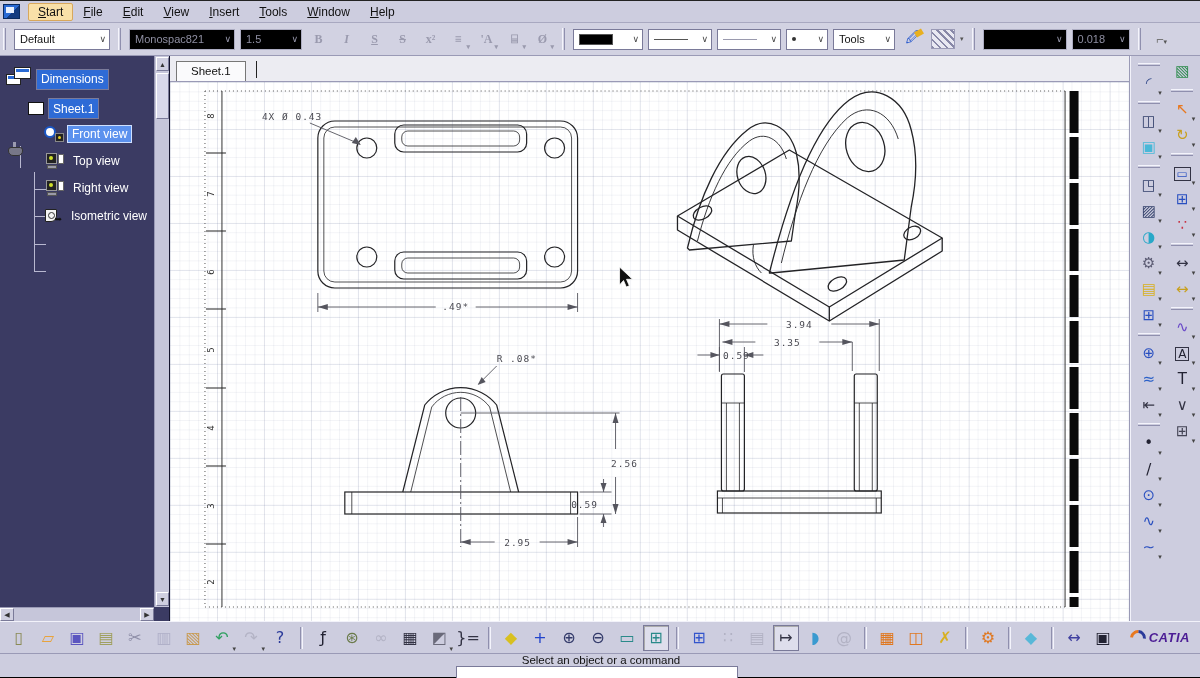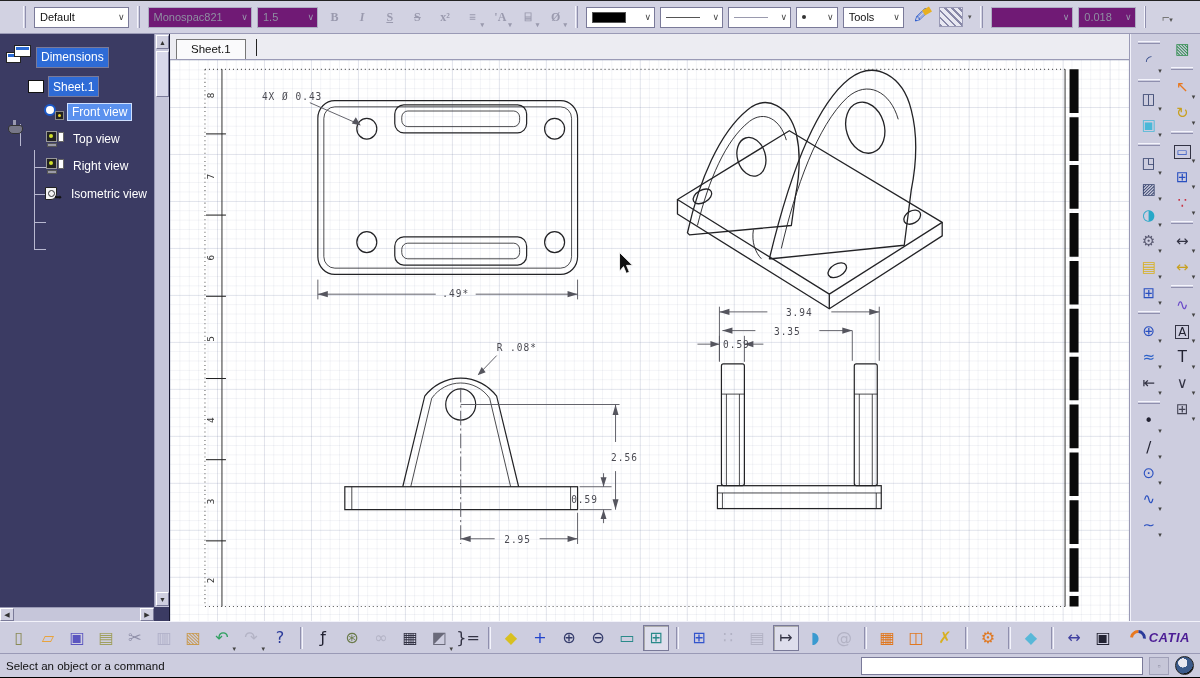--- a/index.html
+++ b/index.html
@@ -9,25 +9,25 @@
 
   
   .menubar { height:22px; background:#cdcddf; display:flex; align-items:center; gap:0; border-bottom:1px solid #a8a8c0; }
   .app-icon { width:17px; height:15px; margin:0 8px 0 3px; background:linear-gradient(135deg,#2a6ad4 0 55%,#123a80 55%); border:1px solid #0a2a60; position:relative; }
   .app-icon::after { content:""; position:absolute; left:2px; top:2px; width:8px; height:6px; background:#e8f0ff; }
   .mi { display:inline-block; padding:2px 10px; font-size:12px; color:#111; cursor:default; }
   .mi::first-letter { text-decoration:underline; }
   .mi.active { background:#f9e0a8; border:1px solid #d8a85c; border-radius:2px; padding:1px 9px; }
 
   
-  .toolbar-top { height:33px; background:#d2d2e2; display:flex; align-items:center; padding:0 20px; gap:5px; border-bottom:1px solid #9a9ab6; }
+  .toolbar-top { height:33px; background:#d2d2e2; display:flex; align-items:center; padding:0 0; gap:5px; border-bottom:1px solid #9a9ab6; }
   .handle { width:3px; height:22px; border-left:1px solid #f4f4fc; border-right:1px solid #8f8fae; margin:0 3px; }
   .sel { height:21px; background:#fff; border:1px solid #7a7a99; display:flex; align-items:center; font-size:11px; color:#111; padding:0 3px 0 5px; justify-content:space-between; }
   .sel .chev { color:#444; font-size:9px; margin-left:4px; }
-  .sel.dis { background:#701a75; color:#8f8fa2; border-color:#adadc2; }
+  .sel.dis { background:#000000; color:#8f8fa2; border-color:#adadc2; }
   .sel.dis .chev { color:#9a9aae; }
   .fmt-btn { width:23px; height:22px; border:1px solid transparent; background:transparent; color:#9a9aae; font-size:12px; font-weight:bold; font-family:"Liberation Serif",serif; position:relative; }
   .fmt-btn .mini-arrow { position:absolute; right:-1px; bottom:-2px; font-size:7px; color:#9a9aae; }
   .swatch { width:34px; height:11px; background:#000; border:1px solid #555; }
   .lineglyph { width:34px; height:0; border-top:1px solid #555; }
   .lineglyph.dis { border-top-color:#9a9aae; }
   .dotglyph { width:4px; height:4px; border-radius:50%; background:#333; }
   .brush-btn,.hatch-btn,.weld-btn { width:26px; height:24px; background:transparent; border:none; position:relative; font-size:14px; }
   .brush-btn { color:#2255cc; }
   .brush-btn::after { content:""; position:absolute; right:3px; top:3px; width:8px; height:6px; background:#e8b020; transform:rotate(-30deg); }
@@ -108,31 +108,42 @@
   
   .bottom-tb { height:32px; background:#cdcddf; border-top:1px solid #f2f2fa; display:flex; align-items:center; padding:0 6px; gap:3px; }
   .bottom-tb .tsep { width:3px; height:22px; border:none; border-left:1px solid #8f8fae; border-right:1px solid #f4f4fc; margin:0 4px; }
   .bottom-tb .icon-btn { width:26px; height:26px; }
   .bottom-tb .icon-btn .glyph { font-size:16px; }
   .brand { margin-left:auto; display:flex; align-items:center; gap:3px; padding-right:4px; }
   .swoosh { width:16px; height:16px; border:3px solid transparent; border-top:3px solid #e87820; border-right:3px solid #2a3a9a; border-radius:50%; transform:rotate(-40deg); }
   .brand-name { font-size:13px; font-style:italic; font-weight:bold; color:#4c1d95; letter-spacing:.5px; }
 
   
-  .statusbar { height:24px; background:#cdcddf; border-top:1px solid #9a9ab6; display:flex; align-items:center; padding:0 4px; font-size:11.5px; color:#111; }
+  .statusbar { height:24px; background:#cdcddf; border-top:1px solid #9a9ab6; display:flex; align-items:center; padding:0 4px; font-size:11.5px; color:#111;flex-direction:column; }
   .status-msg { flex:1; padding-left:2px; }
   .power-input { width:282px; height:18px; border:1px solid #7a7a99; background:#fff; font-size:11px; padding:0 4px; margin-right:6px; }
   .sb-mini { width:20px; height:18px; background:#c6c6d8; border:1px solid #a0a0b8; color:#8f8fa2; font-size:9px; margin-right:6px; }
   .compass { width:19px; height:19px; border-radius:50%; background:radial-gradient(circle at 40% 35%, #e8e8f0 0 30%, #3a5a8a 31% 70%, #111 71%); border:1px solid #222; margin-right:2px; }
 </style>
 </head>
 <body>
 
 <div class="app" data-name="catia-window">
 
+  <div class="menubar" data-name="menu-bar">
+    <div class="app-icon" data-name="application-icon"></div>
+    <span class="mi active" data-name="menu-start">Start</span>
+    <span class="mi" data-name="menu-file">File</span>
+    <span class="mi" data-name="menu-edit">Edit</span>
+    <span class="mi" data-name="menu-view">View</span>
+    <span class="mi" data-name="menu-insert">Insert</span>
+    <span class="mi" data-name="menu-tools">Tools</span>
+    <span class="mi" data-name="menu-window">Window</span>
+    <span class="mi" data-name="menu-help">Help</span>
+  </div>
 
   <div class="toolbar-top" data-name="format-toolbar">
     <div class="handle" data-name="toolbar-handle"></div>
     <div class="sel" style="width:96px" data-name="graphic-style-select">
         <span data-name="graphic-style-value">Default</span>
         <span class="chev" data-name="chevron-down-icon">∨</span>
       </div>
     <div class="handle" data-name="toolbar-handle"></div>
     <div class="sel dis" style="width:106px" data-name="font-select">
         <span data-name="font-value">Monospac821</span>

